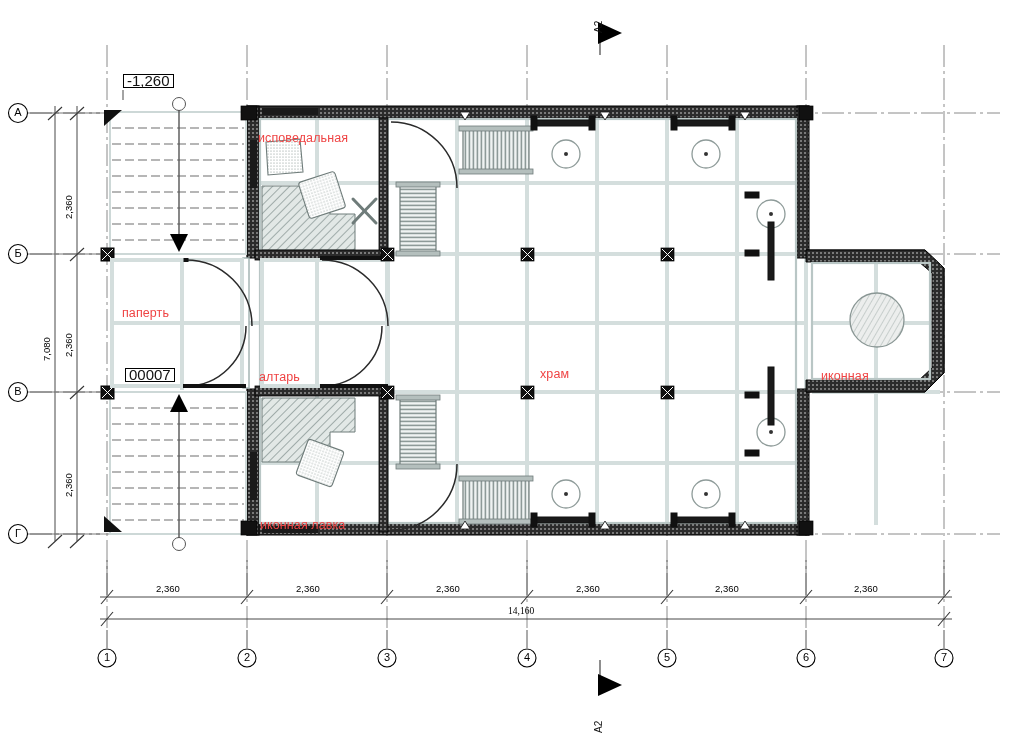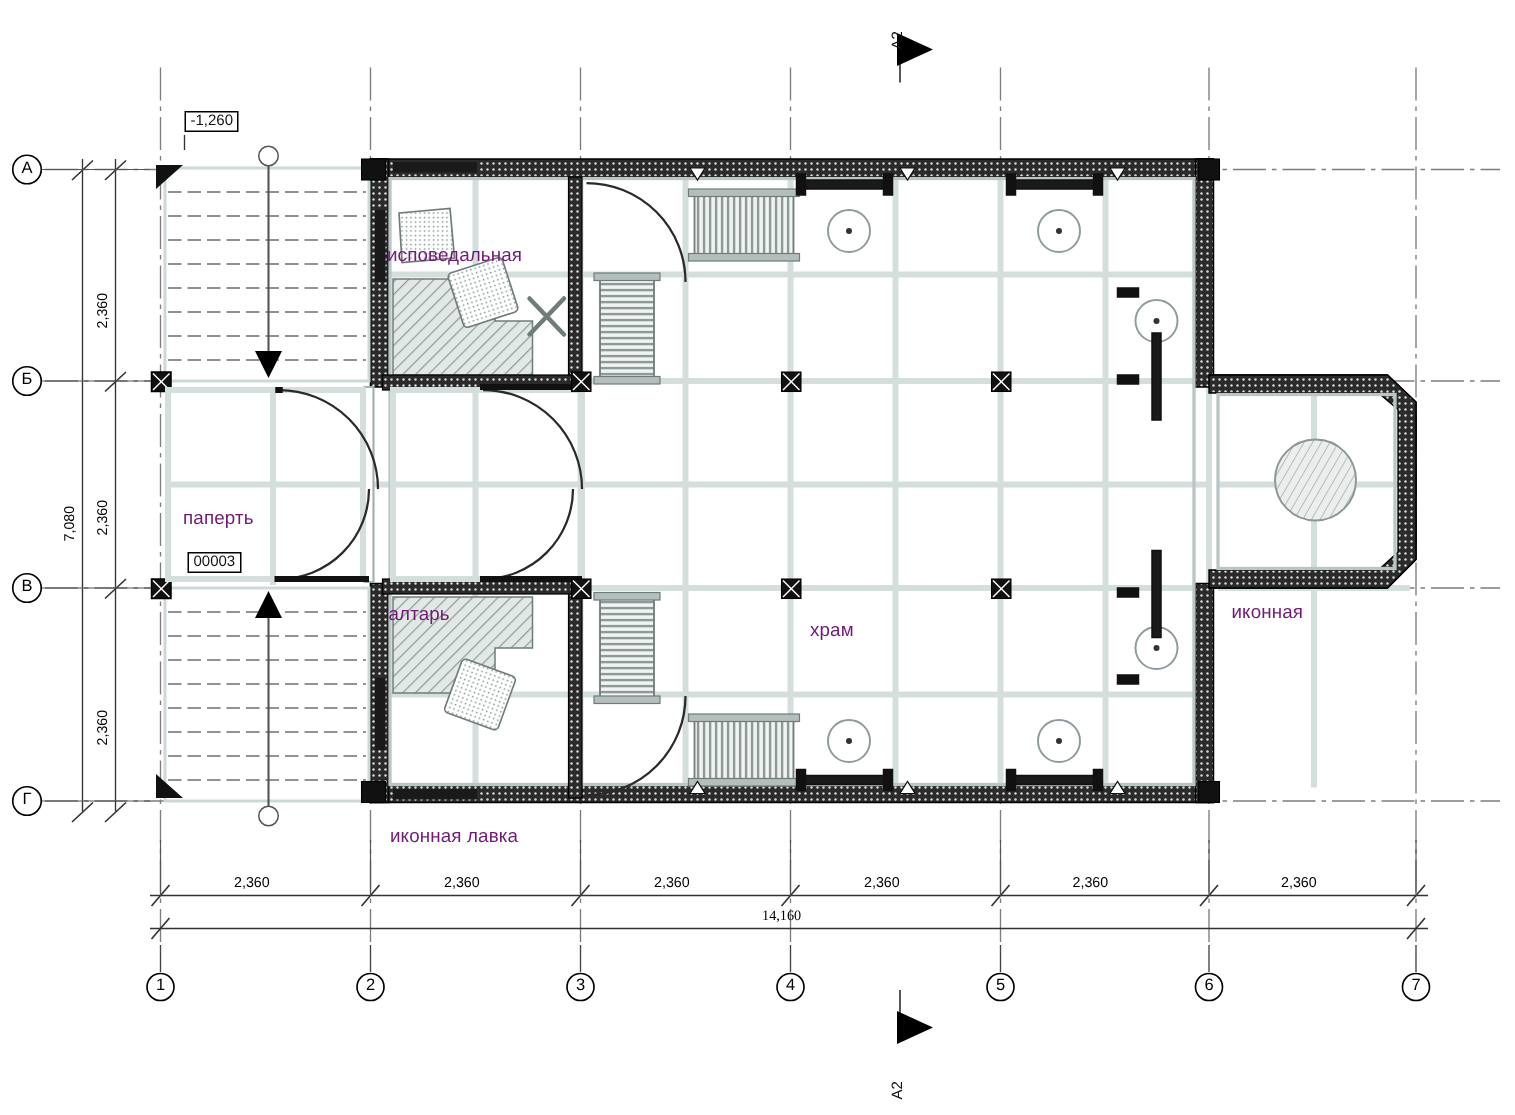--- a/index.html
+++ b/index.html
@@ -1,25 +1,25 @@
 <!DOCTYPE html>
 <html><head>
 <meta charset="utf-8">
 <style>
   html,body{margin:0;padding:0;background:#ffffff;}
   body{width:1010px;height:743px;overflow:hidden;
        font-family:"Liberation Sans","DejaVu Sans",sans-serif;color:#111;}
   #stage{position:relative;width:1010px;height:743px;background:#fff;}
   svg{display:block;}
-  .lbl{position:absolute;font-size:12.5px;color:#701a75;white-space:nowrap;letter-spacing:.1px;margin-top:32px;}
+  .lbl{position:absolute;font-size:12.5px;color:#ef4444;white-space:nowrap;letter-spacing:.1px;}
   .dimtxt{position:absolute;font-size:9.5px;color:#000;white-space:nowrap;}
   .dimtxt.vert{transform:rotate(-90deg);transform-origin:left bottom;}
   .bubtxt{position:absolute;font-size:11px;color:#000;white-space:nowrap;
           text-align:center;}
-  .lvl{position:absolute;font-size:10px;border:1.2px solid #000;background:#fff;
+  .lvl{position:absolute;font-size:15px;border:1.2px solid #000;background:#fff;
        padding:0px 3px 1px 3px;line-height:11px;white-space:nowrap;}
   .sectxt{position:absolute;font-size:10px;white-space:nowrap;
           transform:rotate(-90deg);transform-origin:left bottom;}
 </style>
 </head>
 <body>
 
 <div id="stage">
 
 <svg id="plan" width="1010" height="743" viewBox="0 0 1010 743">
@@ -425,26 +425,26 @@
 
   <g stroke="#333" stroke-width="0.9">
     <line x1="123" y1="90" x2="123" y2="100"></line>
   </g>
 
 </svg>
 
 <div class="lbl" style="left:258px;top:131px;">исповедальная</div>
 <div class="lbl" style="left:122px;top:306px;text-align:center;">паперть</div>
 <div class="lbl" style="left:259px;top:370px;">алтарь</div>
-<div class="lbl" style="left:540px;top:381px;">храм</div>
+<div class="lbl" style="left:540px;top:367px;">храм</div>
 <div class="lbl" style="left:821px;top:369px;">иконная</div>
 <div class="lbl" style="left:260px;top:518px;">иконная лавка</div>
 
 <div class="lvl" style="left:123px;top:74px;">-1,260</div>
-<div class="lvl" style="left:125px;top:368px;">00003</div>
+<div class="lvl" style="left:125px;top:368px;">00007</div>
 
 <div class="sectxt" style="left:604px;top:22px;">А2</div>
 <div class="sectxt" style="left:604px;top:722px;">А2</div>
 
 <div class="bubtxt" style="left:8px;top:106px;width:20px;">А</div>
 <div class="bubtxt" style="left:8px;top:247px;width:20px;">Б</div>
 <div class="bubtxt" style="left:8px;top:385px;width:20px;">В</div>
 <div class="bubtxt" style="left:8px;top:527px;width:20px;">Г</div>
 
 <div class="bubtxt" style="left:97px;top:651px;width:20px;">1</div>

